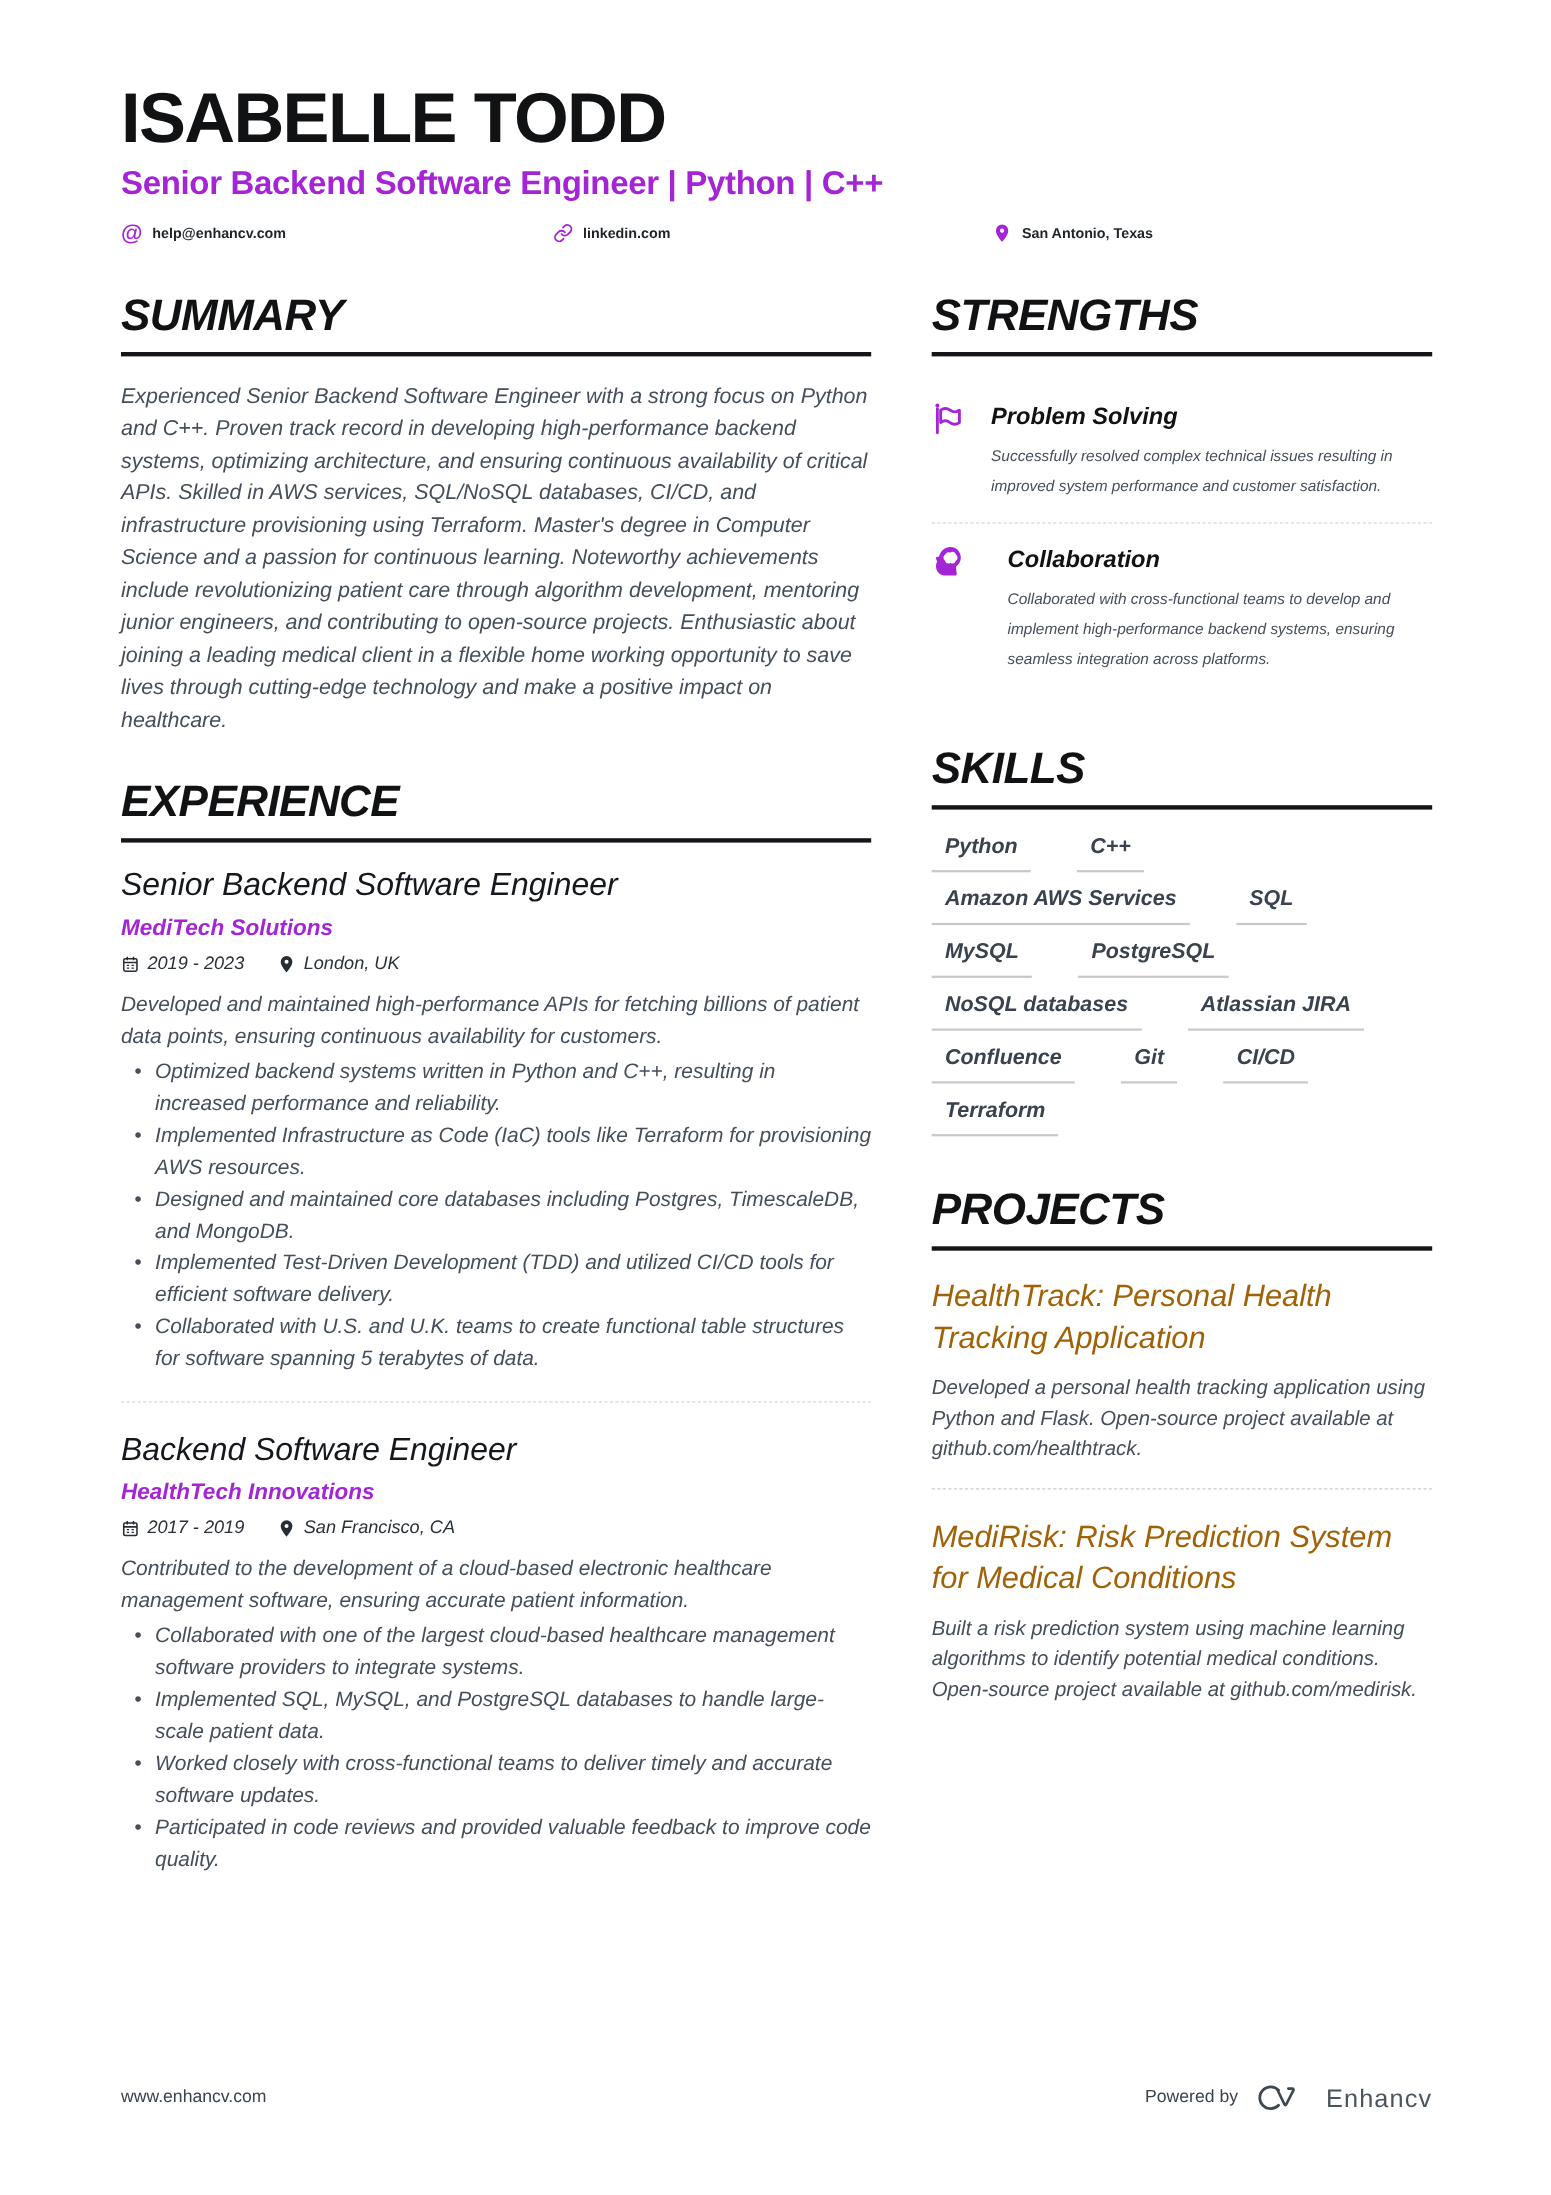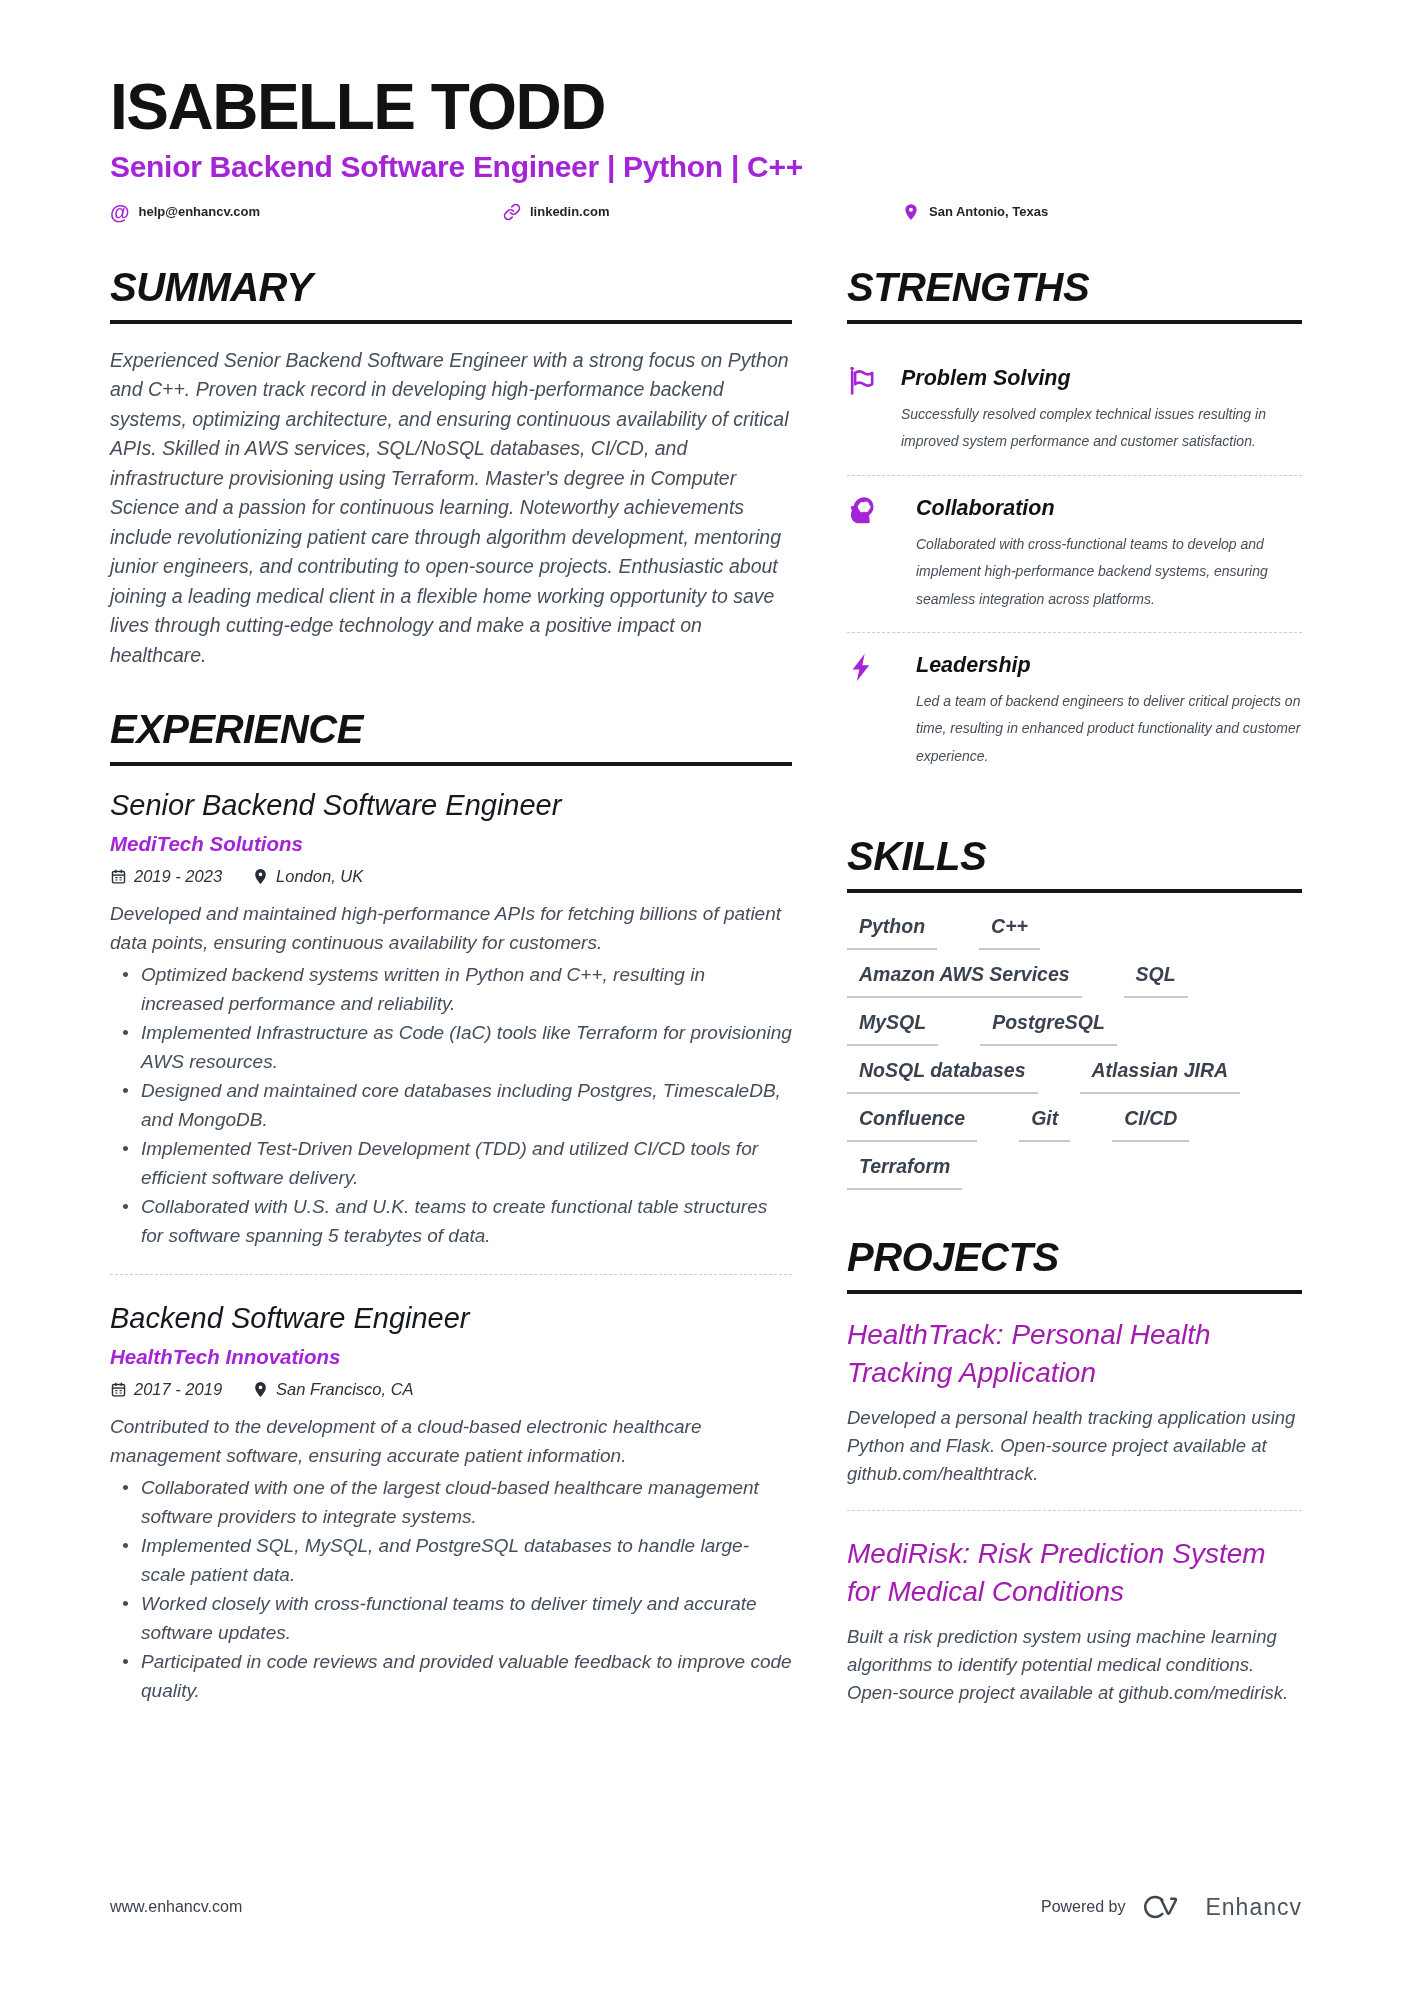--- a/index.html
+++ b/index.html
@@ -89,21 +89,21 @@
   .strength-text{font-size:14px;line-height:27.5px;color:var(--body);margin-top:9px;}
   
   .skills-list{display:flex;flex-wrap:wrap;gap:13px 42px;}
   .skill{
     font-size:19.5px;font-weight:700;color:var(--skill);
     padding:0 12px 10px 12px;border-bottom:2px solid var(--underline);
   }
   
   .project{padding:0 0 22px 0;}
   .project + .project{border-top:1px dashed var(--sep);padding-top:24px;}
-  .project-title{font-size:28px;font-weight:400;color:#a21caf;line-height:38px;}
+  .project-title{font-size:28px;font-weight:400;color:#a16207;line-height:38px;}
   .project-text{font-size:18.5px;line-height:28px;color:var(--body);margin-top:12px;}
   
   .footer{
     position:absolute;left:110px;right:108px;bottom:72px;
     display:flex;justify-content:space-between;align-items:center;
   }
   .footer-site{font-size:16px;color:var(--footer);}
   .powered{display:flex;align-items:center;gap:14px;color:var(--footer);}
   .powered-label{font-size:16px;color:var(--footer);}
   .brand-mark{color:#3E4852;display:inline-flex;}
@@ -243,31 +243,20 @@
                 <path d="M13.2 1.8c4.1 0 7.3 3.3 7.3 7.4 0 2.7-1.3 5-3.4 6.4l.5 5c.1.7-.4 1.3-1.1 1.3H9.3c-3.4 0-6.3-2.8-6.3-6.7 0-1.1.3-2.2.8-3.2l-.8-2.1c-.2-.5.1-1 .6-1.1l1.6-.3C6.1 4.6 9.3 1.8 13.2 1.8z"></path>
                 <path fill="#fff" d="M9.6 7.1c.2-1 1.1-1.7 2.2-1.7.4 0 .9.1 1.2.4.4-.4 1-.7 1.7-.7 1.3 0 2.3 1 2.4 2.2.7.4 1.1 1.2 1.1 2 0 1-.5 1.8-1.3 2.2-.1 1.1-1.1 1.9-2.2 1.9-.6 0-1.1-.2-1.5-.6-.4.4-1 .6-1.5.6-1.2 0-2.1-.9-2.2-2-.7-.4-1.2-1.2-1.2-2.1 0-.9.5-1.8 1.3-2.2z"></path>
               </svg>
           </span>
           <div>
             <div class="strength-title">Collaboration</div>
             <div class="strength-text">Collaborated with cross-functional teams to develop and implement high-performance backend systems, ensuring seamless integration across platforms.</div>
           </div>
         </div>
 
-        <div class="strength">
-          <span class="strength-icon">
-            <svg viewBox="0 0 24 24" fill="currentColor">
-                <path d="M13.6 1.5L4.4 13.6h5.1l-1.9 9 9.6-12.3h-5.3l1.7-8.8z"></path>
-              </svg>
-          </span>
-          <div>
-            <div class="strength-title">Leadership</div>
-            <div class="strength-text">Led a team of backend engineers to deliver critical projects on time, resulting in enhanced product functionality and customer experience.</div>
-          </div>
-        </div>
       </div>
 
       <div class="section">
         <div class="section-heading">SKILLS</div>
         <div class="skills-list">
           <span class="skill">Python</span>
           <span class="skill">C++</span>
           <span class="skill">Amazon AWS Services</span>
           <span class="skill">SQL</span>
           <span class="skill">MySQL</span>

